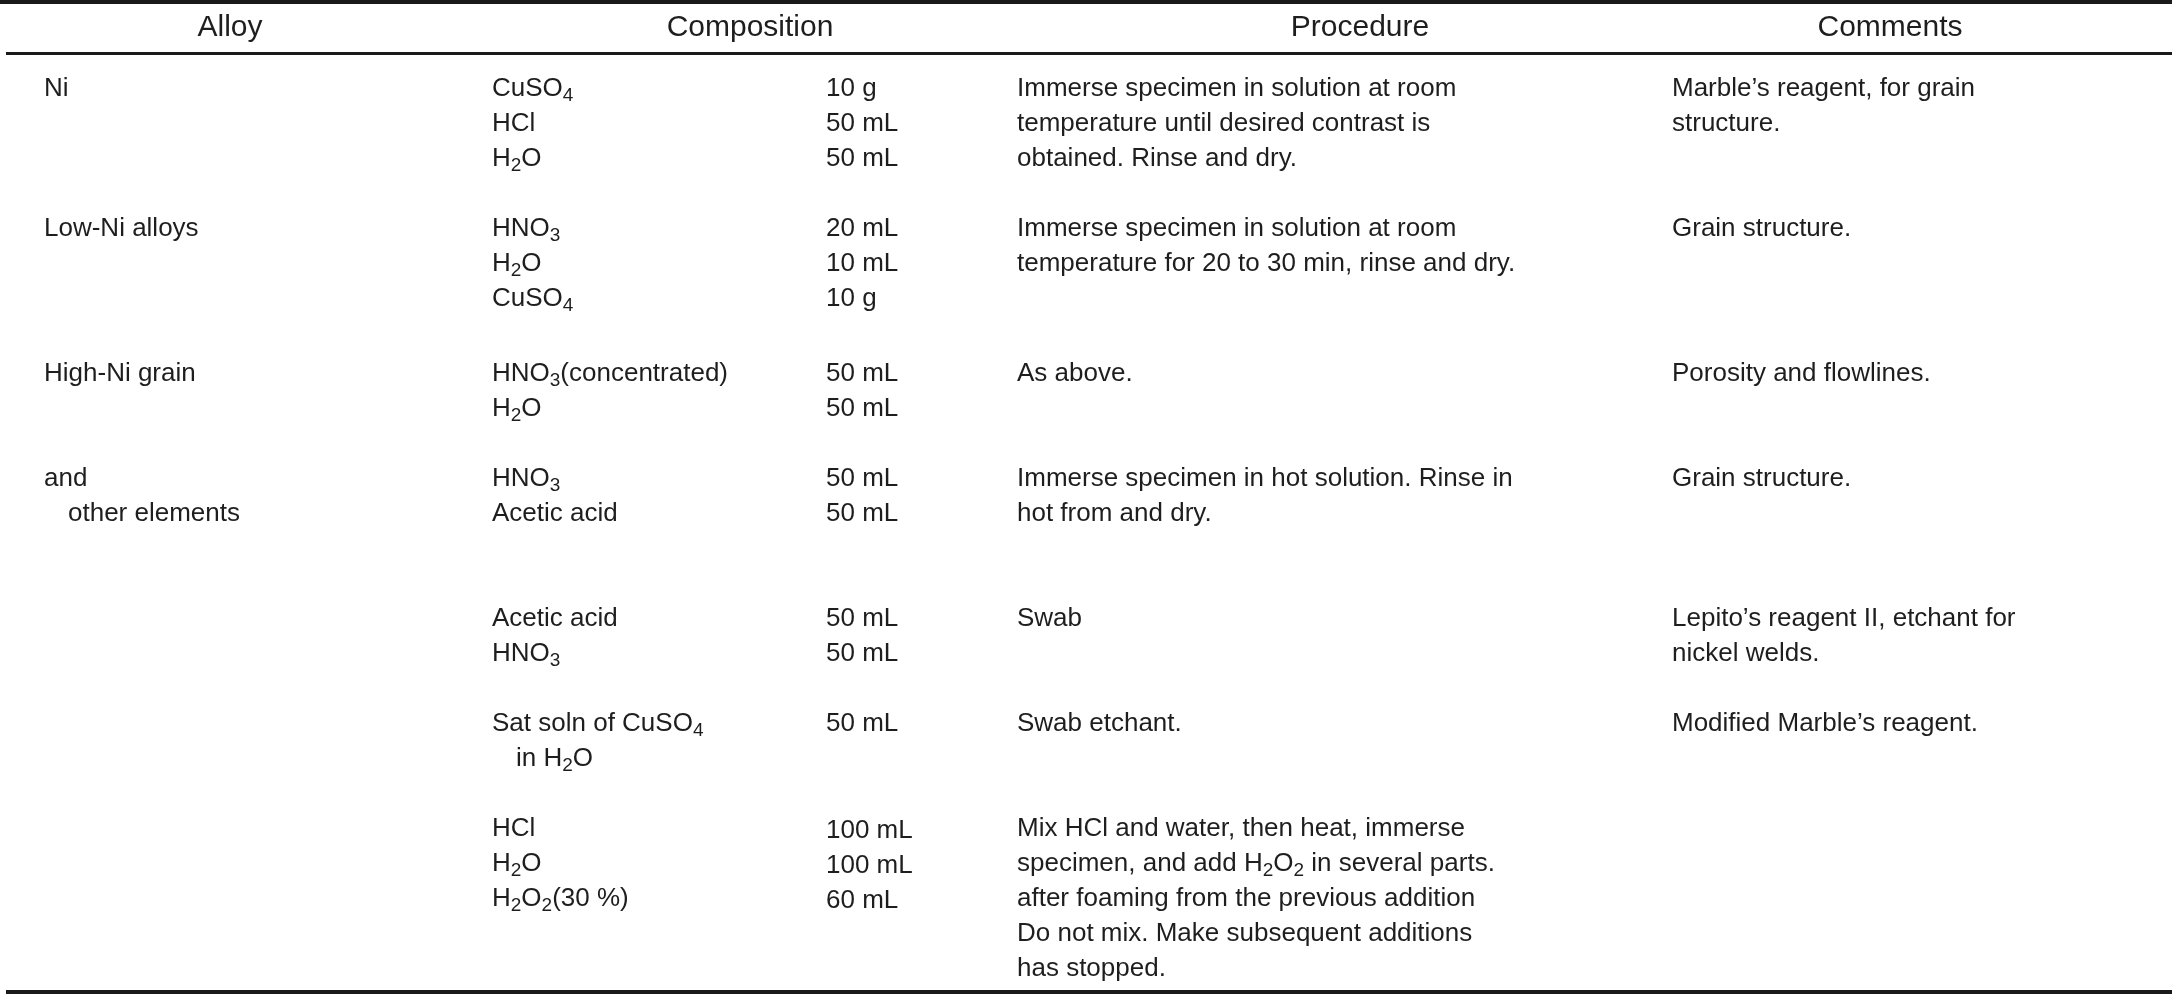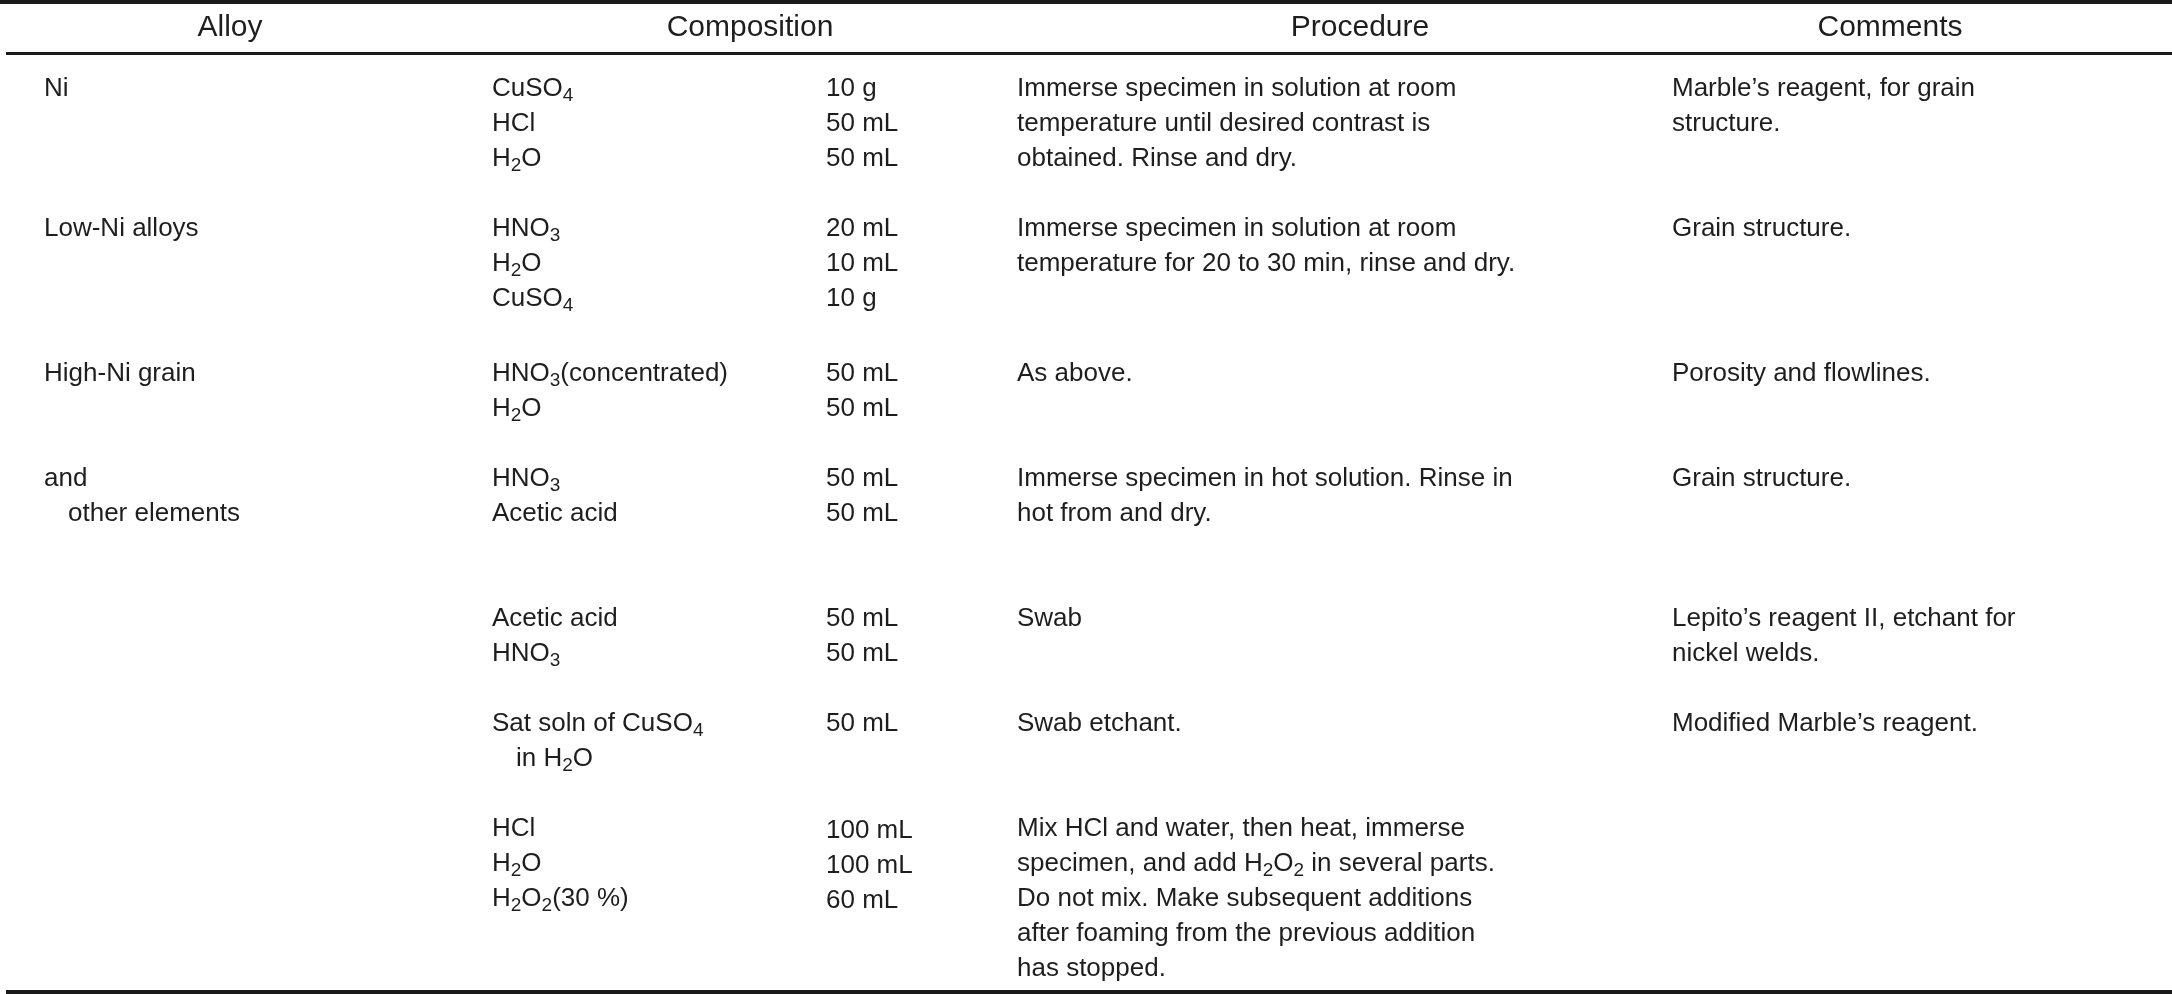--- a/index.html
+++ b/index.html
@@ -146,21 +146,21 @@
         <span class="line"><span>H</span><sub>2</sub><span>O</span><sub>2</sub><span>(30 %)</span></span>
       </div>
       <div class="cell" style="left: 826px; top: 780px; margin-top: 32px;">
         <span class="line">100 mL</span>
         <span class="line">100 mL</span>
         <span class="line">60 mL</span>
       </div>
       <div class="cell" style="left: 1017px; top: 810px;">
         <span class="line"><span>Mix HCl and water, then heat, immerse</span></span>
         <span class="line"><span>specimen, and add H</span><sub>2</sub><span>O</span><sub>2</sub><span> in several parts.</span></span>
+        <span class="line"><span>after foaming from the previous addition</span></span>
         <span class="line"><span>Do not mix. Make subsequent additions</span></span>
-        <span class="line"><span>after foaming from the previous addition</span></span>
         <span class="line"><span>has stopped.</span></span>
       </div>
       <div class="cell" style="left: 1672px; top: 810px;"></div>
     </div>
 
   <div class="rule-bottom"></div>
 </div>
 
 </body></html>

